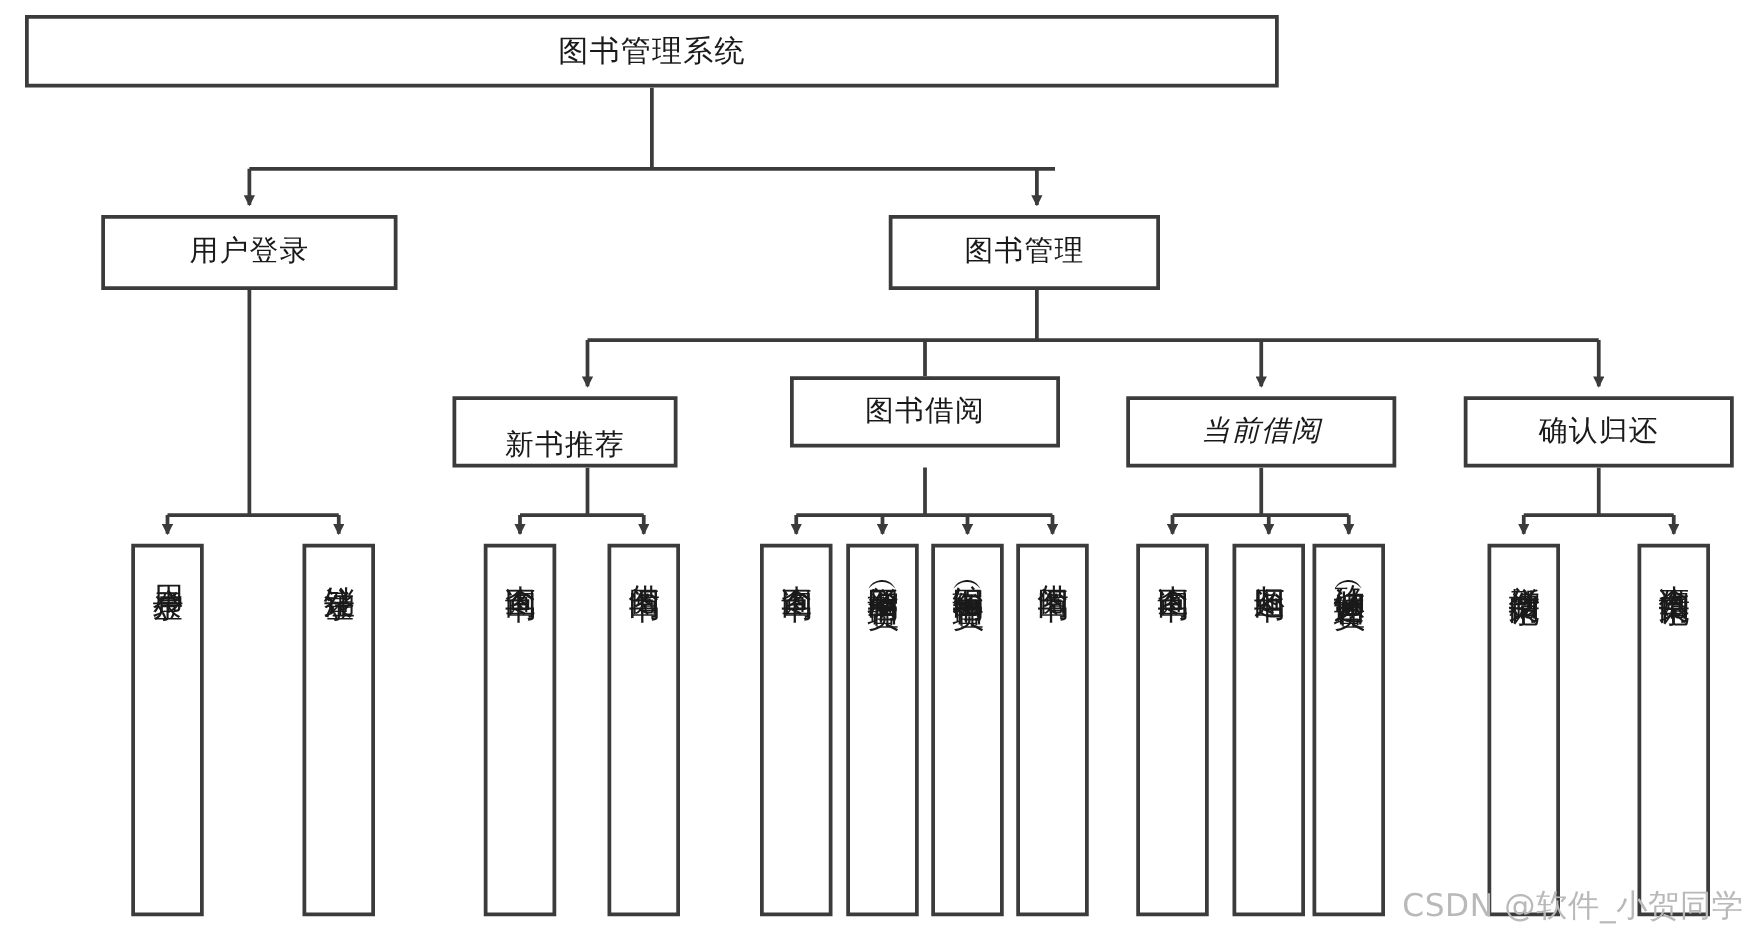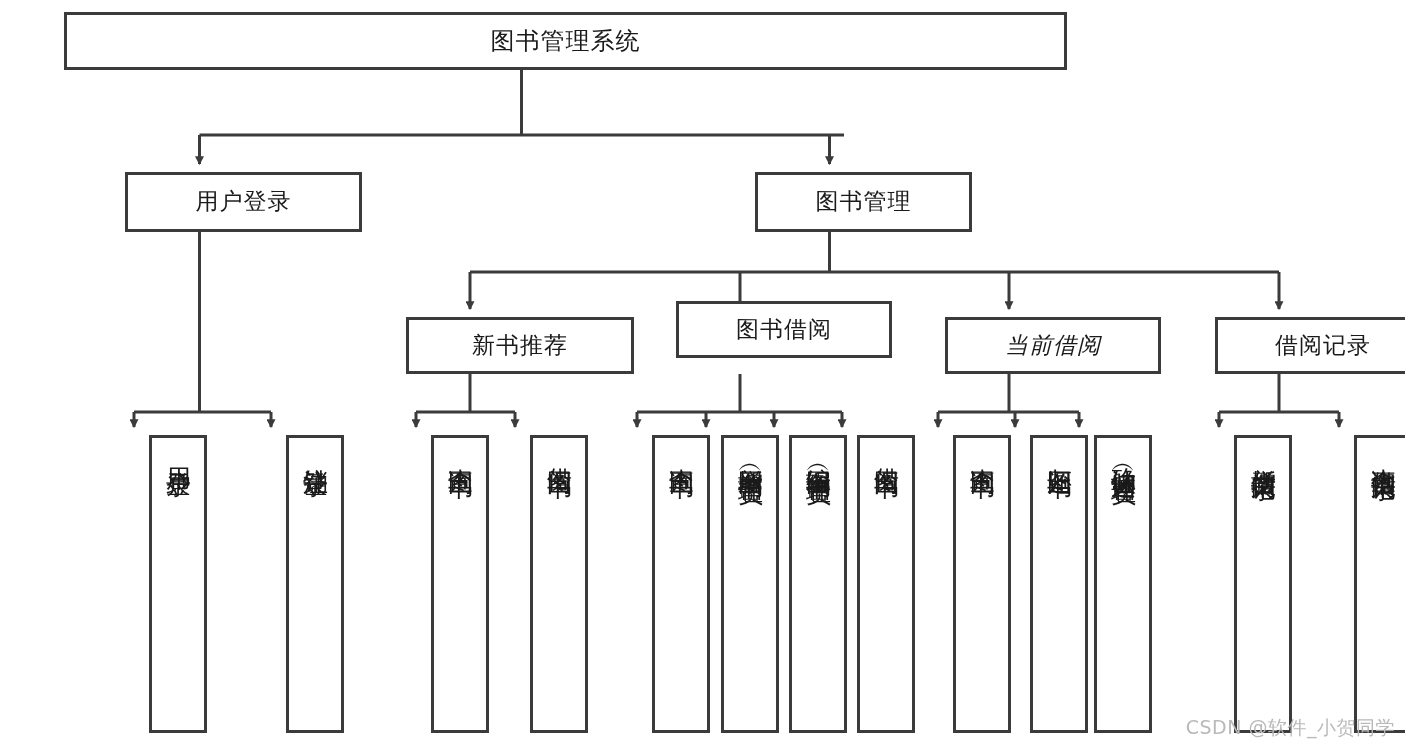--- a/index.html
+++ b/index.html
@@ -27,21 +27,20 @@
   }
   .node {
     position: absolute;
     box-sizing: border-box;
     border: 3px solid #3b3b3b;
     background: #ffffff;
     display: flex;
     align-items: center;
     justify-content: center;
     color: #1a1a1a;
-    margin-left: 44px;
   }
   .node.h {
     font-size: 23px;
     letter-spacing: 1px;
     line-height: 1.2;
     text-align: center;
   }
   .node.root {
     font-size: 24px;
   }
@@ -56,21 +55,21 @@
     font-size: 25px;
     line-height: 1.12;
     letter-spacing: 2px;
     white-space: nowrap;
     text-align: left;
   }
   .watermark {
     position: absolute;
     right: 10px;
     bottom: 6px;
-    font-size: 19px;
+    font-size: 25px;
     color: #b9b9b9;
     letter-spacing: 0.5px;
     white-space: nowrap;
     user-select: none;
     margin-left: 48px;
   }
 </style>
 </head>
 <body>
 
@@ -130,31 +129,31 @@
     <span>图书管理系统</span>
   </div>
 
   <div class="node h" style="left:81px;top:172px;width:237px;height:60px;">
     <span>用户登录</span>
   </div>
   <div class="node h" style="left:711px;top:172px;width:217px;height:60px;">
     <span>图书管理</span>
   </div>
 
-  <div class="node h" style="left:362px;top:317px;width:228px;height:57px;">
+  <div class="node h" style="left:362px;top:317px;width:180px;height:57px;align-items:flex-end;">
     <span>新书推荐</span>
   </div>
   <div class="node h" style="left:632px;top:301px;width:216px;height:57px;">
     <span>图书借阅</span>
   </div>
   <div class="node h" style="left:901px;top:317px;width:216px;height:57px;font-style:italic;">
     <span>当前借阅</span>
   </div>
   <div class="node h" style="left:1171px;top:317px;width:216px;height:57px;">
-    <span>借阅记录</span>
+    <span>确认归还</span>
   </div>
 
   <div class="node v" style="left:105px;top:435px;width:58px;height:298px;">
     <span class="vtext">用户登录</span>
   </div>
   <div class="node v" style="left:242px;top:435px;width:58px;height:298px;">
     <span class="vtext">注销登录</span>
   </div>
 
   <div class="node v" style="left:387px;top:435px;width:58px;height:298px;">

